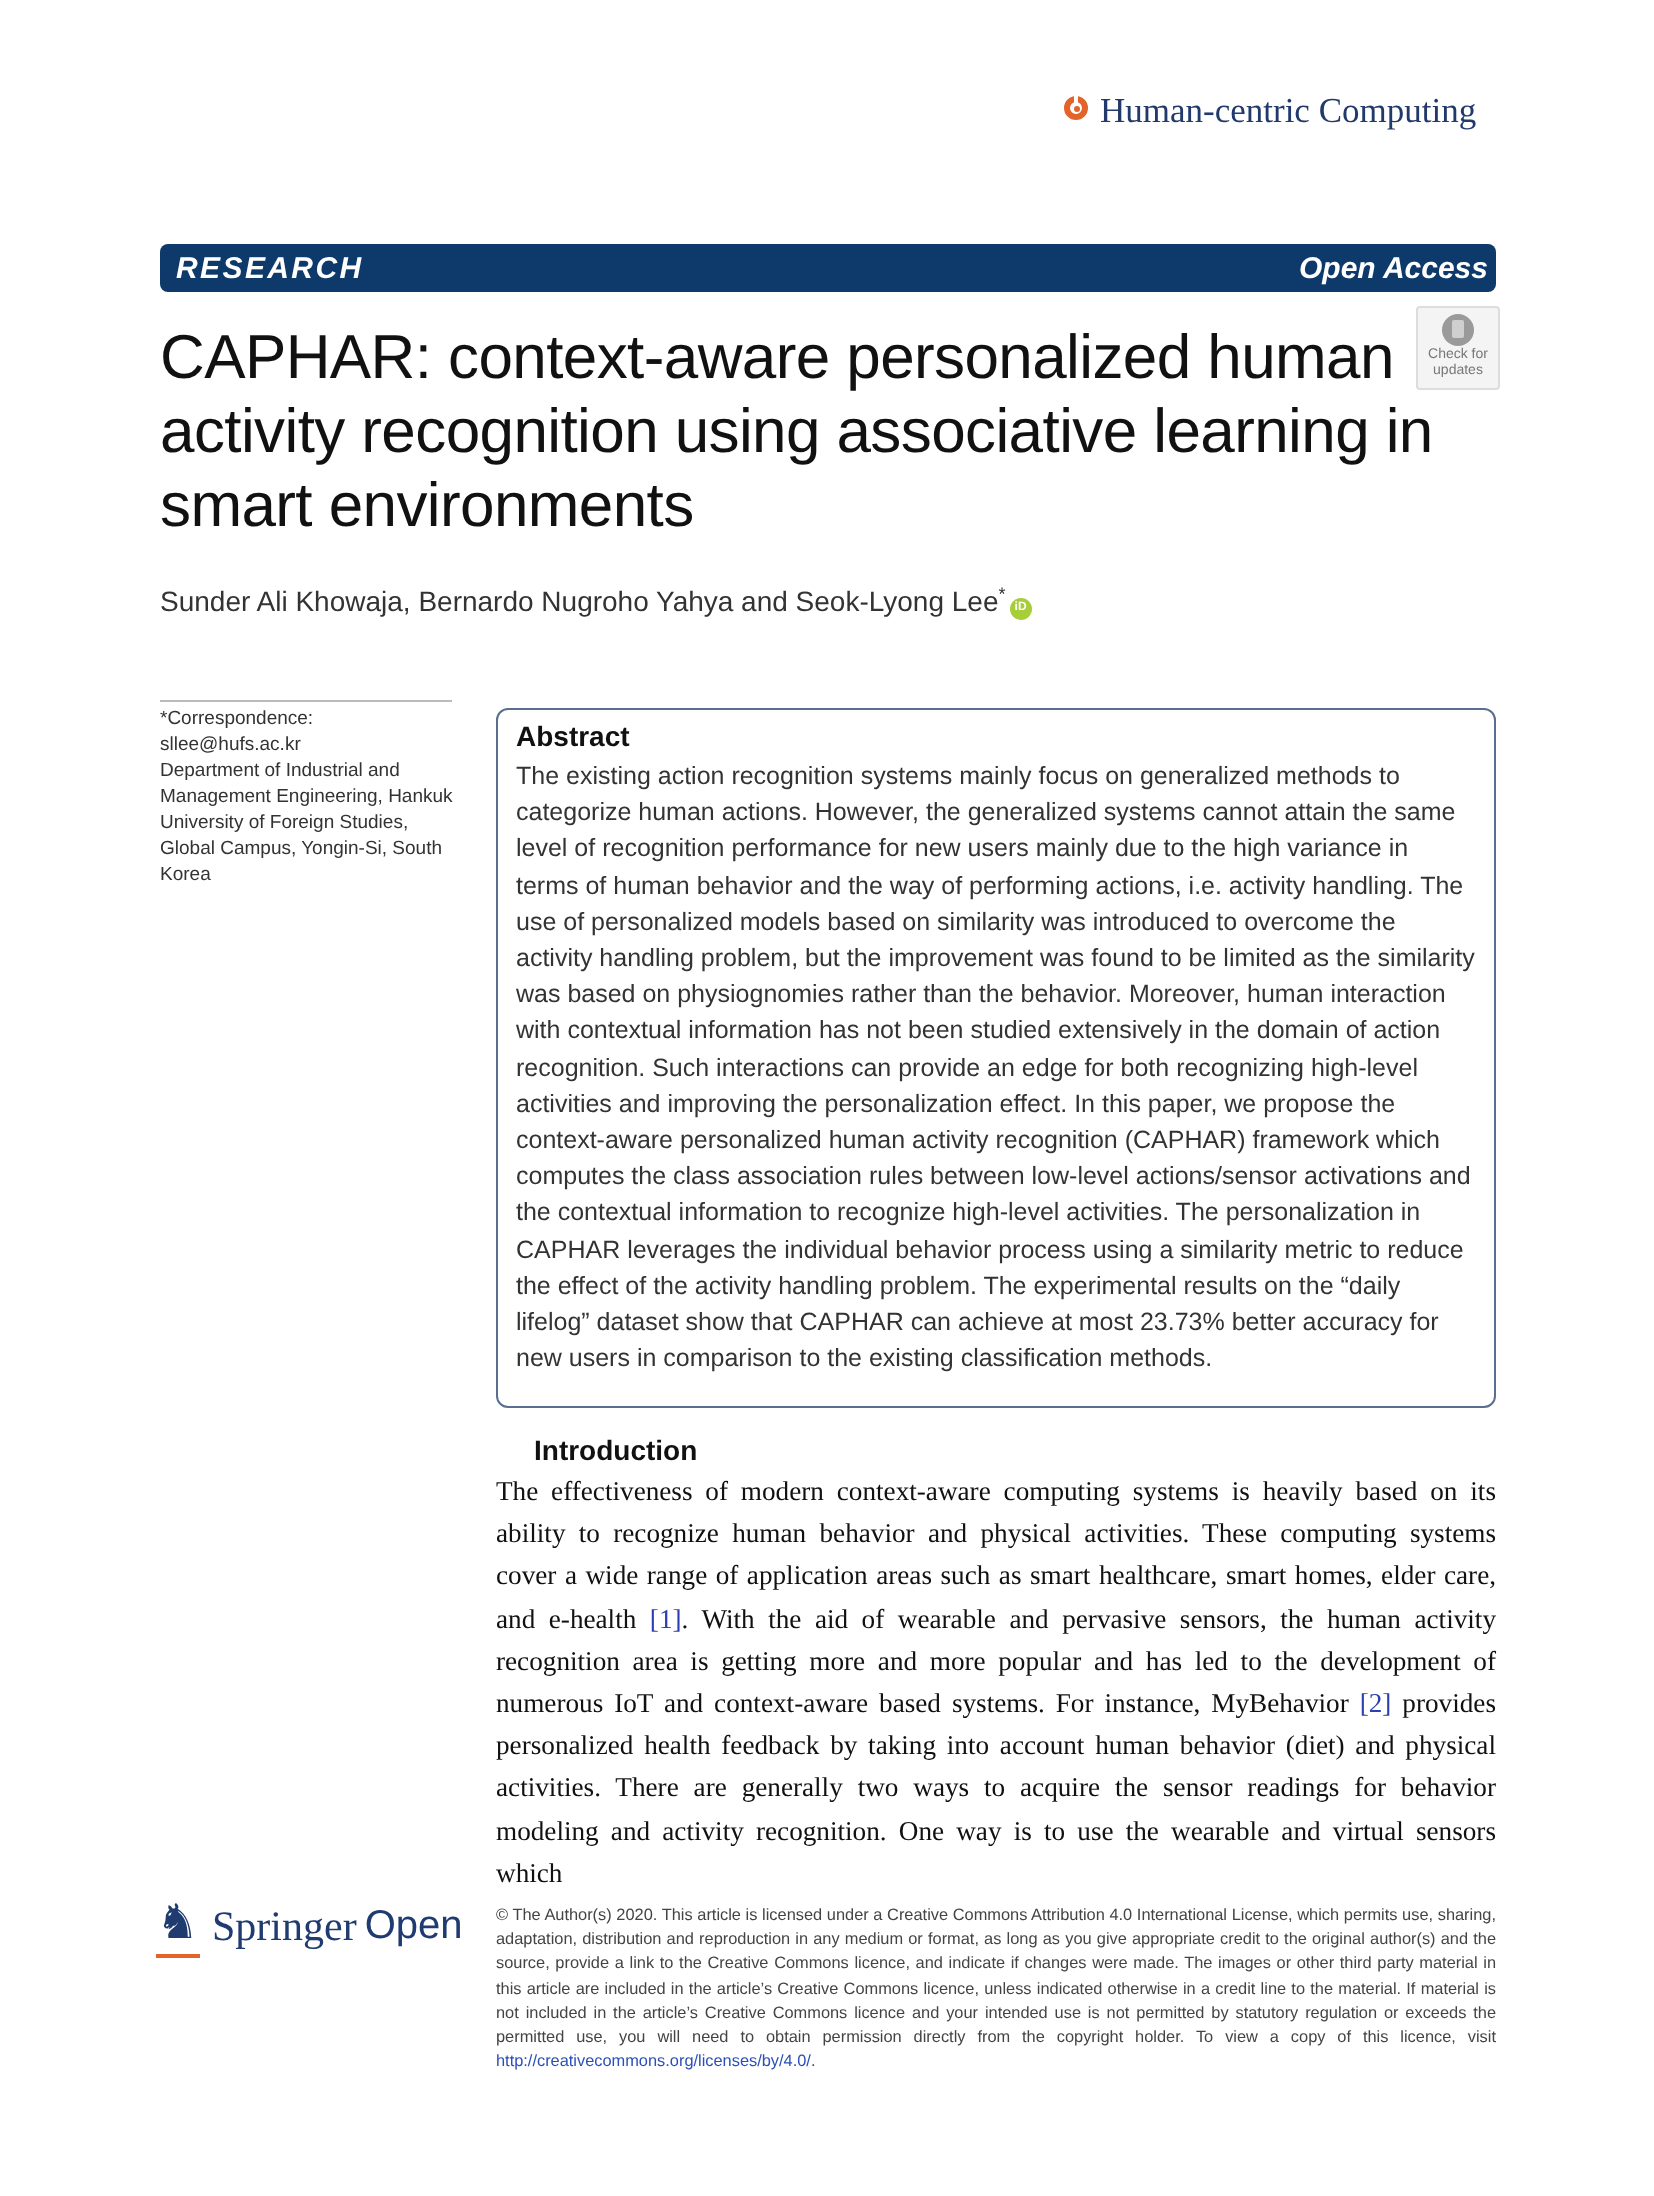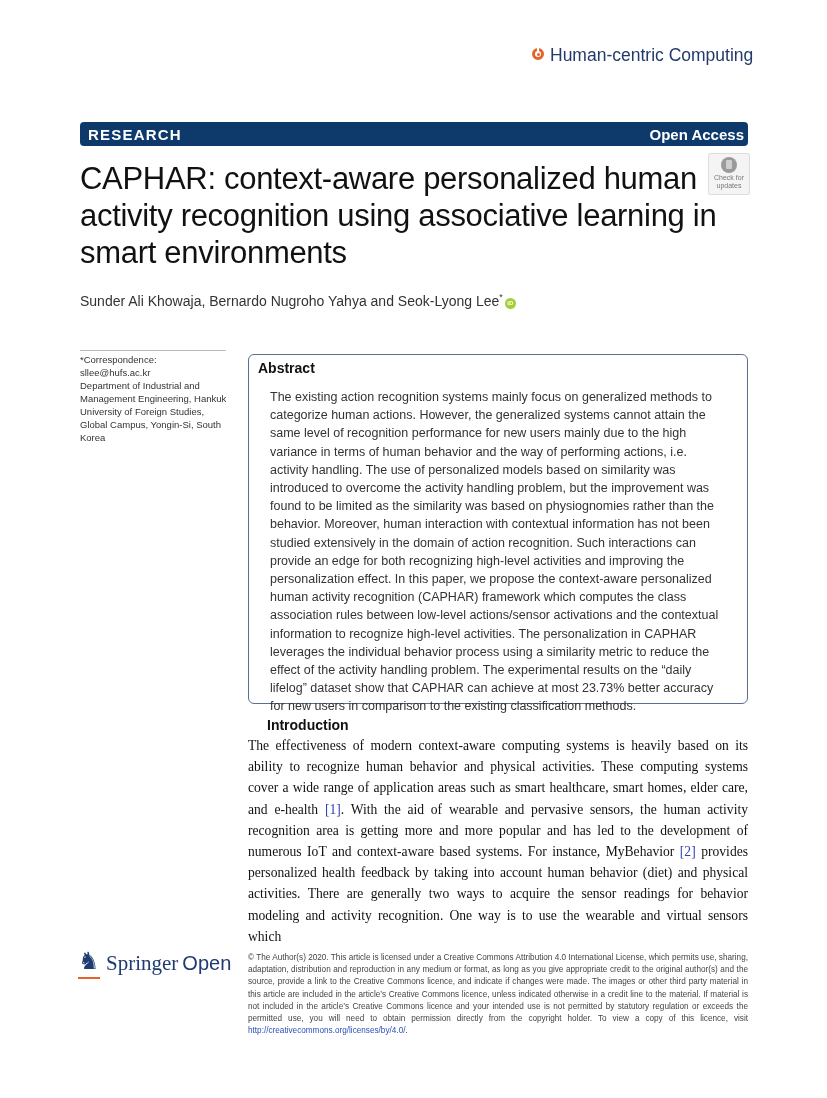--- a/index.html
+++ b/index.html
@@ -5,36 +5,36 @@
   html, body { margin:0; padding:0; background:#ffffff; }
   body { width:827px; height:1098px; position:relative; overflow:hidden; font-family:"Liberation Sans", sans-serif; color:#1a1a1a; }
   .abs { position:absolute; }
   .hdr-left { left:80px; top:44px; font-size:10.5px; line-height:15px; color:#222; }
   .hdr-left .cit i { font-style:italic; }
   .hdr-left .year { margin-left:22px; font-style:italic; }
   .journal { left:532px; top:45px; font-size:17.5px; line-height:21px; color:#223a6b; }
   .journal .logo { position:absolute; left:0; top:3px; width:12px; height:12px; border-radius:50%; border:3px solid #e2642a; box-sizing:border-box; }
   .journal .logo:after { content:""; position:absolute; left:2px; top:-4px; width:2px; height:6px; background:#fff; }
   .journal .logo:before { content:""; position:absolute; left:1.5px; top:1.5px; width:3px; height:3px; border-radius:50%; background:#e2642a; }
-  .journal .txt { padding-left:18px; }
-  .banner { left:80px; top:122px; width:668px; height:24px; background:#0e3a6b; border-radius:4px; color:#fff; font-weight:bold; font-size:15px; display:flex; align-items:center; justify-content:space-between; padding:0 4px 0 8px; box-sizing:border-box; }
+  .journal .txt { padding-left:18px;font-family:Liberation Serif, serif; }
+  .banner { left:80px; top:122px; width:668px; height:24px; background:#0e3a6b; border-radius:4px; color:#fff; font-weight:bold; font-size:15px; display:flex; align-items:center; justify-content:space-between; padding:0 4px 0 8px; box-sizing:border-box;font-style:italic; }
   .banner .r { letter-spacing:1.2px; }
   .title { left:80px; top:160px; width:640px; font-size:31px; line-height:37px; font-weight:normal; color:#111; letter-spacing:-0.3px; margin:0; }
   .badge { left:708px; top:153px; width:40px; height:40px; border:1px solid #ddd; background:#f4f4f4; border-radius:2px; text-align:center; }
   .badge .ico { width:16px; height:16px; border-radius:50%; background:#9a9a9a; margin:3px auto 1px; position:relative; }
   .badge .ico:after { content:""; position:absolute; left:5px; top:3px; width:6px; height:9px; background:#cfcfcf; border-radius:1px; }
   .badge .t { font-size:7px; line-height:7.5px; color:#777; }
   .authors { left:80px; top:292px; font-size:14px; color:#333; }
   .authors sup { font-size:9px; }
   .orcid { display:inline-block; width:11px; height:11px; border-radius:50%; background:#a6ce39; color:#fff; font-size:6px; line-height:11px; text-align:center; font-weight:bold; vertical-align:1px; margin-left:2px; }
   .side-rule { left:80px; top:350px; width:146px; height:1px; background:#bbb; }
   .corr { left:80px; top:353px; width:150px; font-size:9.5px; line-height:13px; color:#333; }
   .abstract { left:248px; top:354px; width:500px; height:350px; border:1px solid #5a6f8f; border-radius:6px; box-sizing:border-box; padding:5px 9px; }
   .abstract h2 { margin:0 0 3px; font-size:14px; font-weight:bold; color:#111; }
-  .abstract p { margin:12px; font-size:12.5px; line-height:18.2px; color:#333; }
+  .abstract p { margin:0; font-size:12.5px; line-height:18.2px; color:#333; }
   .abstract .kw { margin-top:6px; }
   .abstract .kw b { color:#111; }
   .intro-h { left:239px; top:717px; font-size:14px; font-weight:bold; color:#111; margin:0;padding-left:28px; }
   .intro { left:248px; top:735px; width:500px; font-family:"Liberation Serif", serif; font-size:13.6px; line-height:21.2px; text-align:justify; color:#111; margin:0; }
   .intro a { color:#2b3fb0; text-decoration:none; }
   .springer { left:78px; top:951px; font-size:21px; color:#1f3b70; display:flex; align-items:center; }
   .springer .horse { width:22px; height:22px; position:relative; margin-right:6px; }
   .springer .horse:before { content:"♞"; position:absolute; left:0; top:-6px; font-size:24px; color:#1f3b70; }
   .springer .horse:after { content:""; position:absolute; left:0; top:24px; width:22px; height:2px; background:#e2642a; }
   .springer .open { font-family:"Liberation Sans", sans-serif; font-size:20px; margin-left:4px; }

